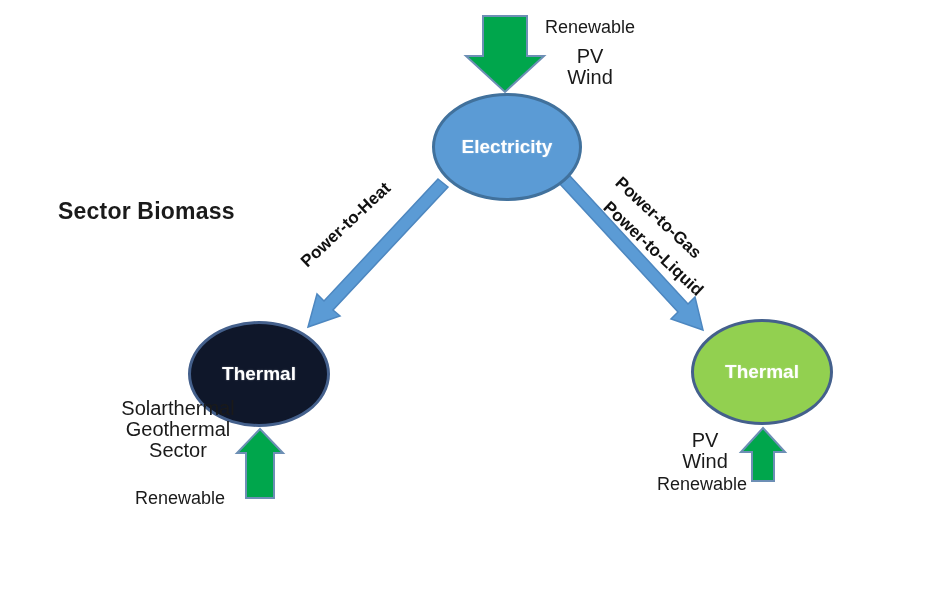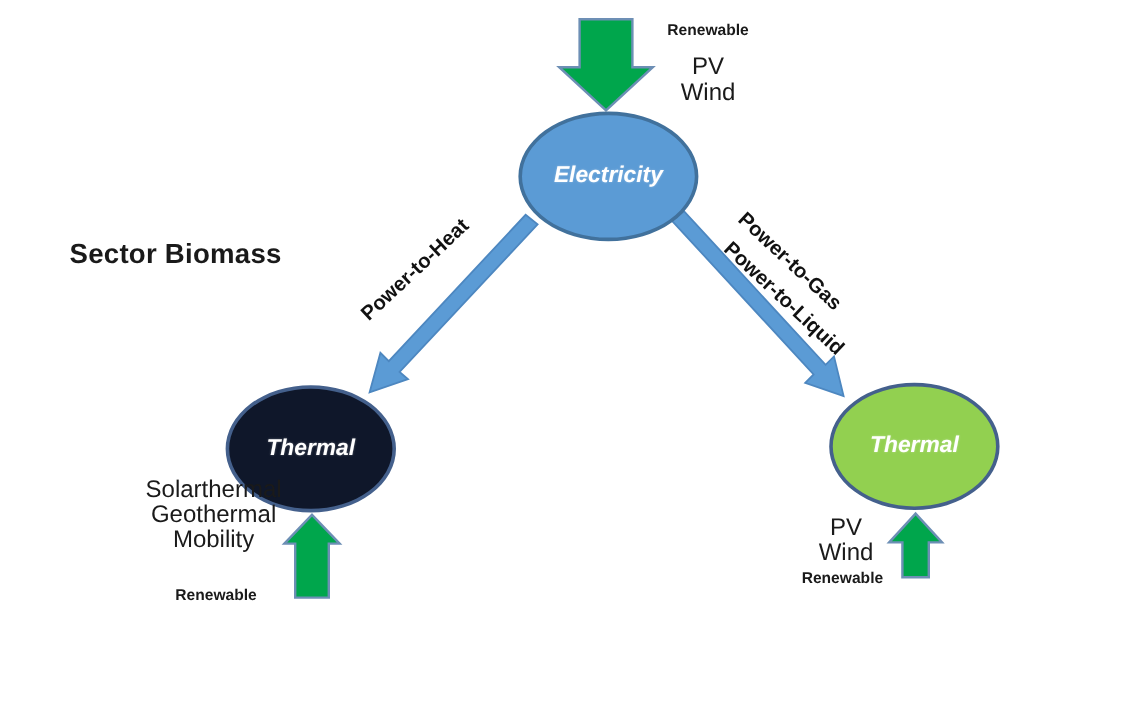--- a/index.html
+++ b/index.html
@@ -8,40 +8,40 @@
     font-family:"Liberation Sans",sans-serif;color:#1a1a1a;
   }
   .layer{position:absolute;left:0;top:0;}
   .title{
     position:absolute;left:58px;top:198px;
     font-size:23px;font-weight:bold;letter-spacing:0.2px;white-space:nowrap;
   }
   .node{
     position:absolute;border-radius:50%;
     display:flex;align-items:center;justify-content:center;
-    border:3px solid #44608c;box-sizing:border-box;font-style:italic;
+    border:3px solid #44608c;box-sizing:border-box;
   }
   .node span{
     color:#ffffff;font-weight:bold;font-size:19px;white-space:nowrap;
     text-shadow:0 0 2px rgba(255,255,255,0.35);
   }
   .node.electricity{left:432px;top:93px;width:150px;height:108px;background:#5b9bd5;border-color:#41719c;}
   .node.thermal{left:188px;top:321px;width:142px;height:106px;background:#0f172a;}
   .node.mobility{left:691px;top:319px;width:142px;height:106px;background:#92d050;}
   .edge-label{
     position:absolute;font-weight:bold;font-size:17px;white-space:nowrap;color:#111;
   }
   .edge-heat{left:346px;top:225px;transform:translate(-50%,-50%) rotate(-43deg);}
   .edge-gas{left:658px;top:218px;transform:translate(-50%,-50%) rotate(43deg);}
   .edge-liquid{left:653px;top:249px;transform:translate(-50%,-50%) rotate(43deg);}
   .src{position:absolute;text-align:center;transform:translateX(-50%);white-space:nowrap;}
   .src .item{display:block;font-size:20px;line-height:21px;}
   .bold-renewable{
     position:absolute;transform:translateX(-50%);
-    font-size:13px;font-weight:bold;white-space:nowrap;
+    font-size:18px;font-weight:normal;white-space:nowrap;
   }
   .src-electricity{left:590px;top:46px;}
   .renew-electricity{left:590px;top:17px;}
   .src-thermal{left:178px;top:398px;}
   .renew-thermal{left:180px;top:488px;}
   .src-mobility{left:705px;top:430px;}
   .renew-mobility{left:702px;top:474px;}
 </style>
 </head>
 <body>
@@ -79,21 +79,21 @@
 
   <div class="bold-renewable renew-electricity">Renewable</div>
   <div class="src src-electricity">
     <span class="item">PV</span>
     <span class="item">Wind</span>
   </div>
 
   <div class="src src-thermal">
     <span class="item">Solarthermal</span>
     <span class="item">Geothermal</span>
-    <span class="item">Mobility</span>
+    <span class="item">Sector</span>
   </div>
   <div class="bold-renewable renew-thermal">Renewable</div>
 
   <div class="src src-mobility">
     <span class="item">PV</span>
     <span class="item">Wind</span>
   </div>
   <div class="bold-renewable renew-mobility">Renewable</div>
 
 </div>

